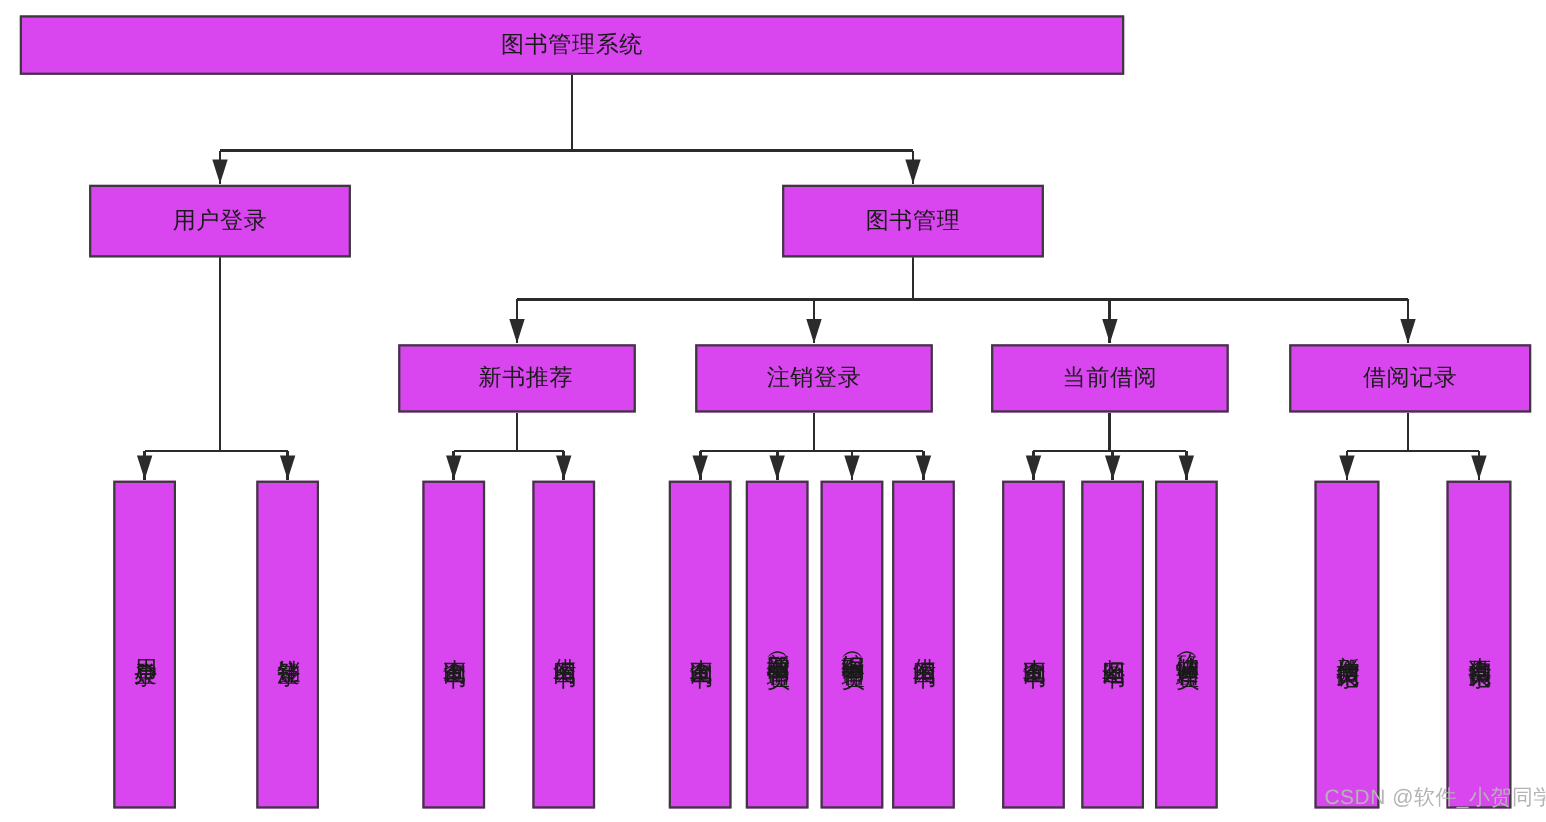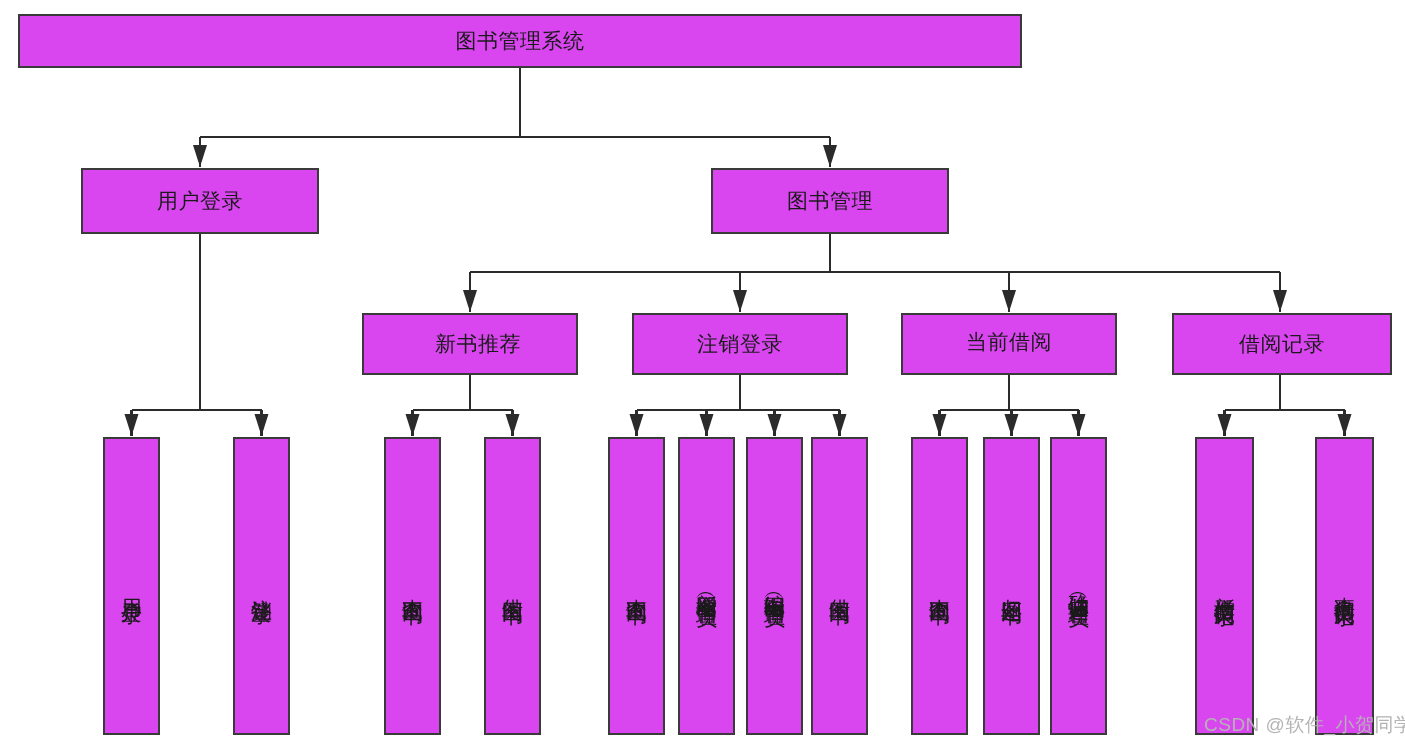--- a/index.html
+++ b/index.html
@@ -130,21 +130,21 @@
       </div>
       <div class="node h" style="left: 711px; top: 168px; width: 238px; height: 66px;">
         <span class="label">图书管理</span>
       </div>
       <div class="node h" style="left: 362px; top: 313px; width: 216px; height: 62px; padding-left: 16px;">
         <span class="label">新书推荐</span>
       </div>
       <div class="node h" style="left: 632px; top: 313px; width: 216px; height: 62px;">
         <span class="label">注销登录</span>
       </div>
-      <div class="node h" style="left: 901px; top: 313px; width: 216px; height: 62px; font-family: Liberation Mono, monospace;">
+      <div class="node h" style="left: 901px; top: 313px; width: 216px; height: 62px;">
         <span class="label">当前借阅</span>
       </div>
       <div class="node h" style="left: 1172px; top: 313px; width: 220px; height: 62px;">
         <span class="label">借阅记录</span>
       </div>
       <div class="node v" style="left: 103px; top: 437px; width: 57px; height: 298px;">
         <span class="label">用户登录</span>
       </div>
       <div class="node v" style="left: 233px; top: 437px; width: 57px; height: 298px;">
         <span class="label">注销登录</span>

